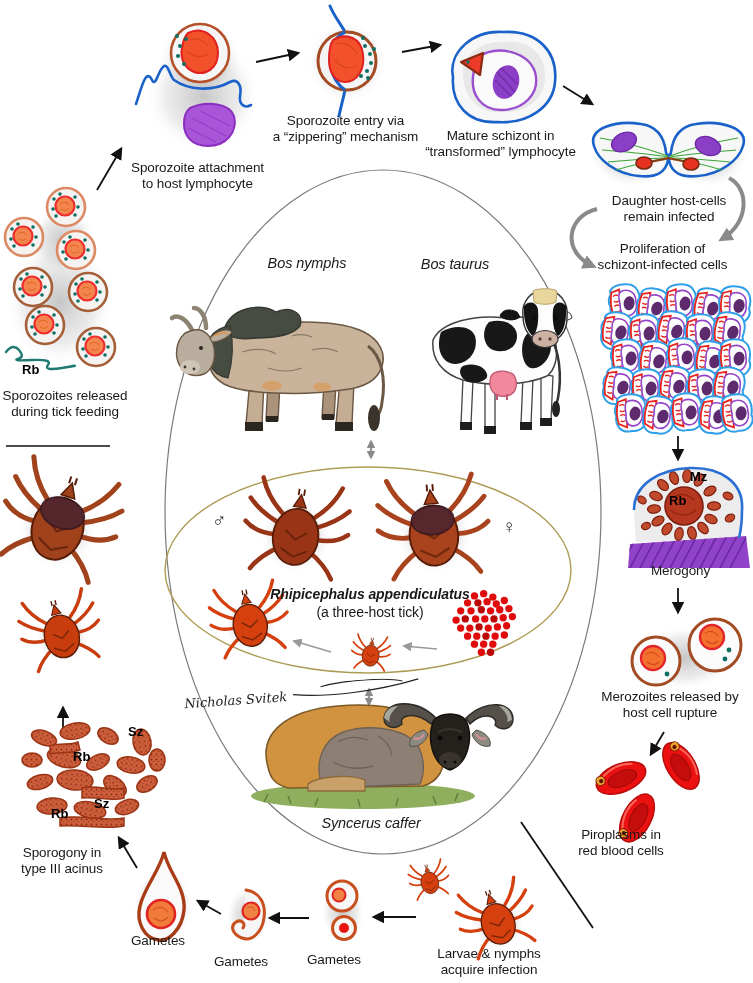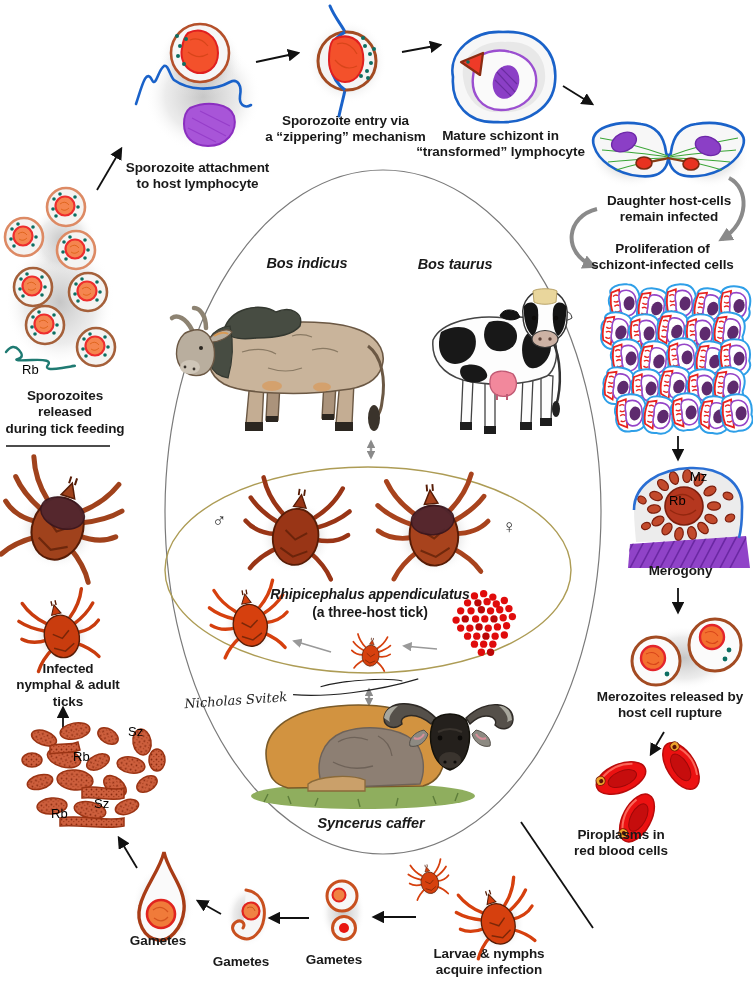--- a/index.html
+++ b/index.html
@@ -1,24 +1,24 @@
 <!DOCTYPE html>
 <html><head>
 <meta charset="utf-8">
 <style>
   html,body{margin:0;padding:0;background:#fff;}
   .canvas{position:relative;width:753px;height:983px;background:#fff;overflow:hidden;
           font-family:"Liberation Sans",sans-serif;}
   .ill{position:absolute;z-index:2;}
   .ill svg{display:block;overflow:visible;}
   .lab{position:absolute;z-index:3;font-size:13.5px;line-height:1.22;color:#191919;
-       text-align:center;white-space:pre-line;letter-spacing:-0.1px;font-weight:bold;}
+       text-align:center;white-space:pre-line;letter-spacing:-0.1px;}
   .ital{font-style:italic;}
   .bital{font-style:italic;font-weight:600;}
-  .mk{position:absolute;z-index:4;font-weight:normal;font-size:13px;color:#000;}
+  .mk{position:absolute;z-index:4;font-weight:bold;font-size:13px;color:#000;}
   .sym{position:absolute;z-index:3;font-size:19px;color:#2b2b2b;}
   .overlay{position:absolute;left:0;top:0;z-index:1;overflow:visible;}
   .sig{position:absolute;z-index:3;transform:rotate(-4deg);
        font-family:"DejaVu Serif",serif;font-style:italic;font-size:13px;color:#222;}
 </style>
 </head>
 <body>
 
 <div class="canvas">
 
@@ -595,26 +595,26 @@
   <div class="lab" style="left:628px;top:563px;width:105px">Merogony</div>
   <div class="lab" style="left:584px;top:689px;width:172px">Merozoites released by
 host cell rupture</div>
   <div class="lab" style="left:398px;top:946px;width:182px">Larvae &amp; nymphs
 acquire infection</div>
   <div class="lab" style="left:540px;top:827px;width:162px">Piroplasms in
 red blood cells</div>
   <div class="lab" style="left:294px;top:952px;width:80px">Gametes</div>
   <div class="lab" style="left:201px;top:954px;width:80px">Gametes</div>
   <div class="lab" style="left:118px;top:933px;width:80px">Gametes</div>
-  <div class="lab" style="left:0px;top:661px;width:136px">Infected
-nymphal &amp; adult ticks</div>
+  <div class="lab" style="left:6px;top:845px;width:112px">Sporogony in
+type III acinus</div>
   <div class="lab" style="left:0px;top:388px;width:130px">Sporozoites released
 during tick feeding</div>
 
-  <div class="lab ital" style="left:237px;top:255px;width:140px;font-size:14.5px">Bos indicus</div>
+  <div class="lab ital" style="left:237px;top:255px;width:140px;font-size:14.5px">Bos nymphs</div>
   <div class="lab ital" style="left:385px;top:256px;width:140px;font-size:14.5px">Bos taurus</div>
   <div class="lab bital" style="left:262px;top:586px;width:216px;font-size:14px">Rhipicephalus appendiculatus</div>
   <div class="lab" style="left:270px;top:604px;width:200px;font-size:14px">(a three-host tick)</div>
   <div class="lab ital" style="left:301px;top:815px;width:140px;font-size:14.5px">Syncerus caffer</div>
 
   <div class="sym" style="left:212px;top:510px">♂</div>
   <div class="sym" style="left:502px;top:516px">♀</div>
 
   <div class="mk" style="left:690px;top:469px">Mz</div>
   <div class="mk" style="left:669px;top:493px">Rb</div>

